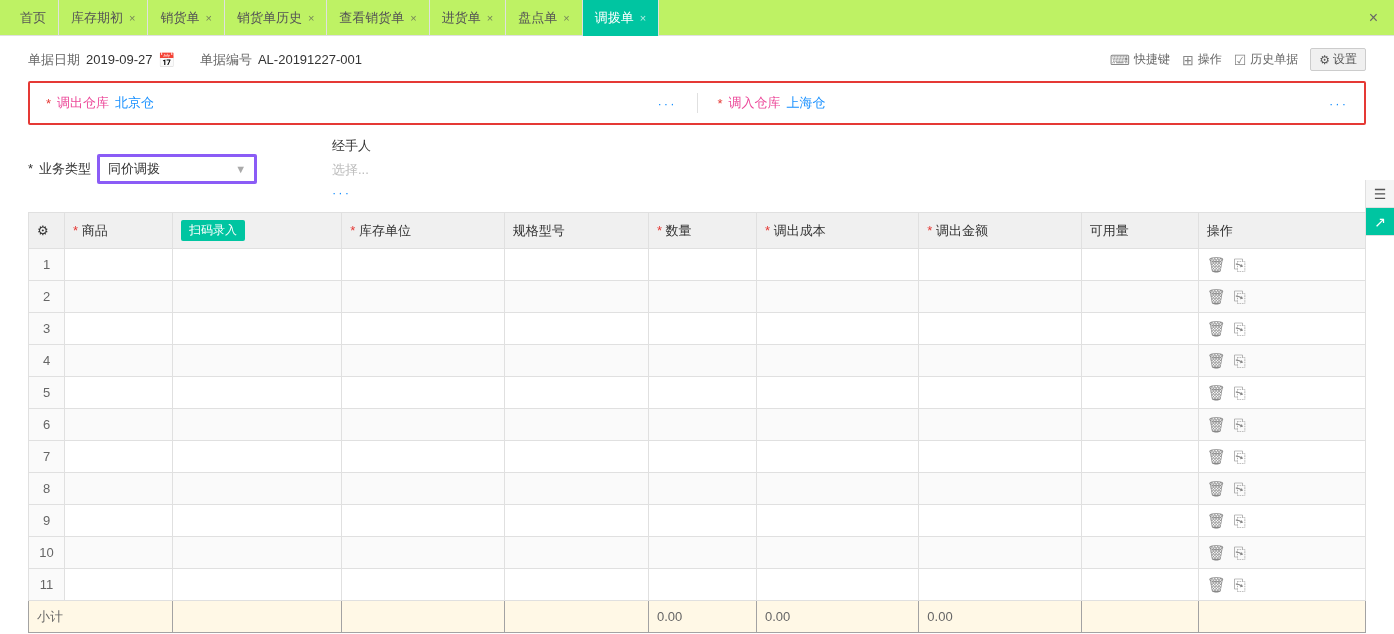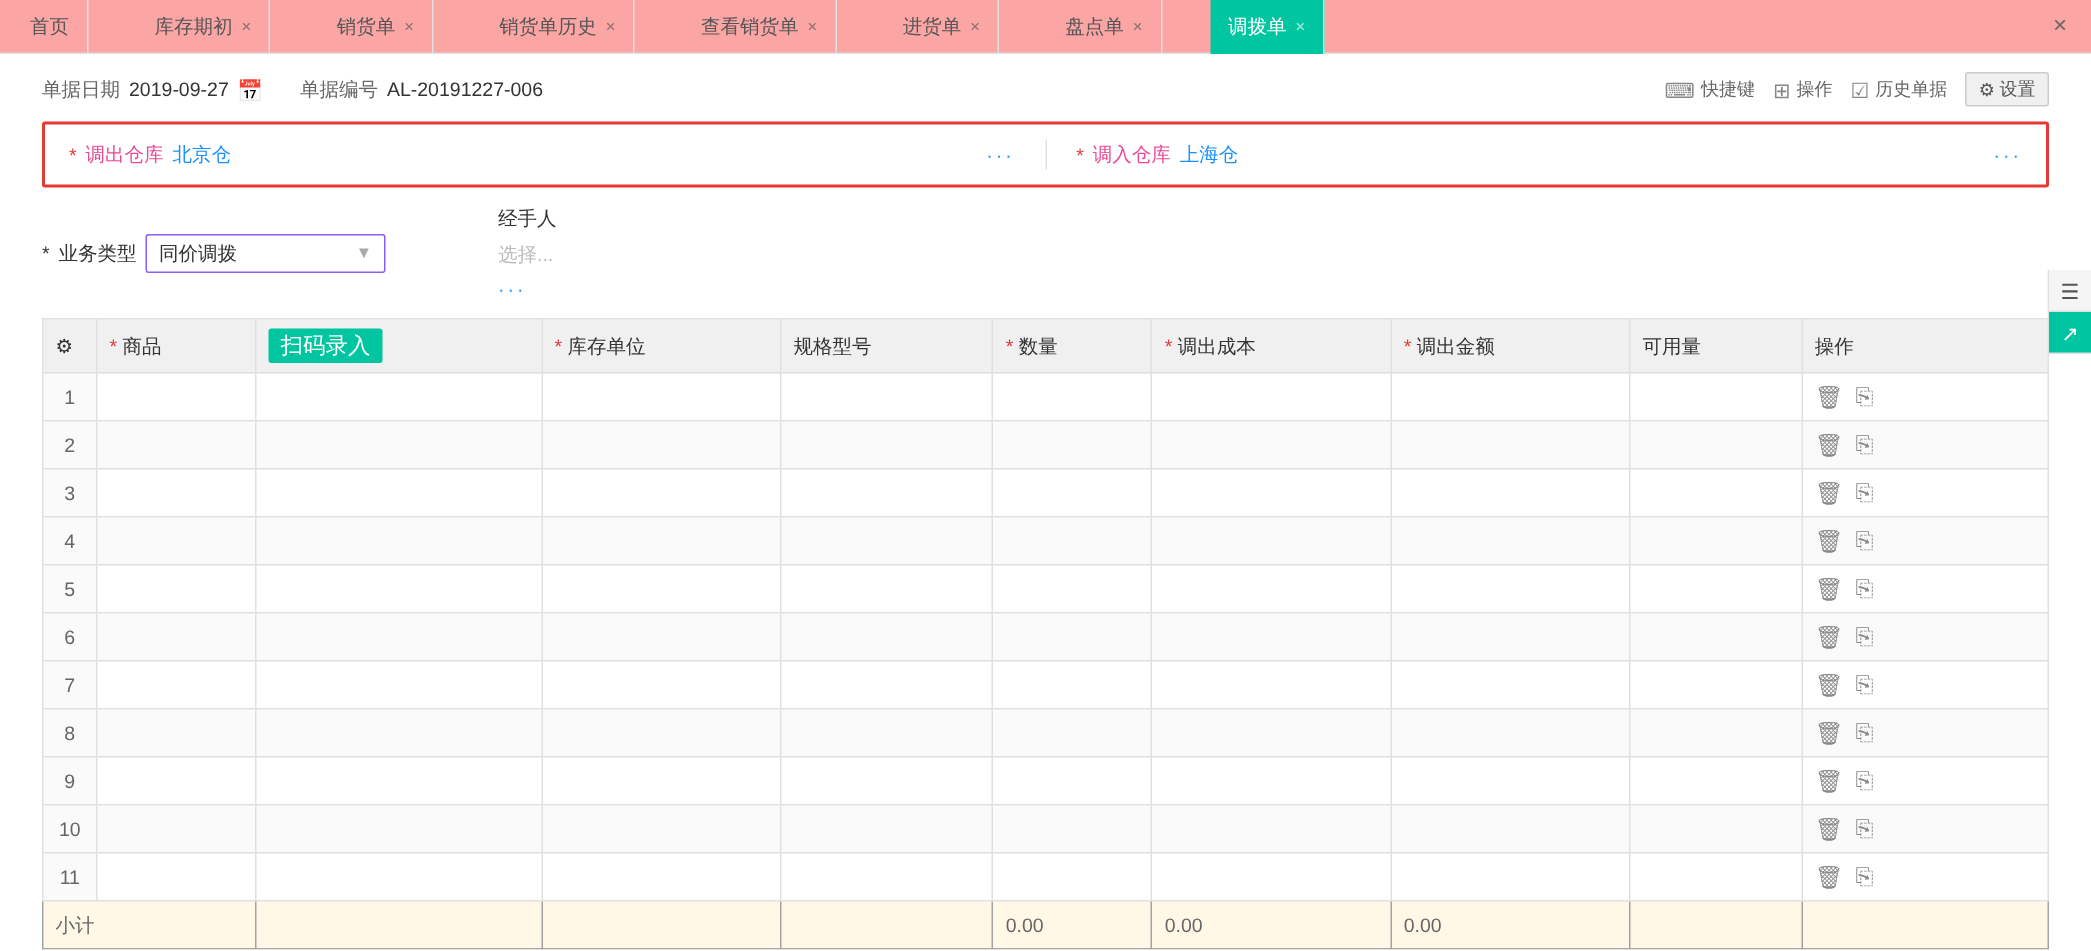--- a/index.html
+++ b/index.html
@@ -3,24 +3,23 @@
   <meta charset="utf-8">
   <style>
     * { box-sizing: border-box; margin: 0; padding: 0; }
     body { font-family: "Microsoft YaHei", Arial, sans-serif; font-size: 13px; background: #fff; color: #333; overflow: hidden; }
     
     
     .tab-bar {
       display: flex;
       align-items: center;
       border-bottom: 1px solid #e0e0e0;
-      background: #fca5a5;
+      background: #bef264;
       height: 36px;
       padding: 0 8px;
-      gap: 32px;
     }
     .tab-item {
       display: flex;
       align-items: center;
       padding: 0 12px;
       height: 36px;
       cursor: pointer;
       white-space: nowrap;
       font-size: 13px;
       color: #555;
@@ -142,21 +141,21 @@
     
     .biz-type-field {
       display: flex;
       align-items: center;
       gap: 6px;
       min-width: 280px;
     }
     .biz-select {
       display: flex;
       align-items: center;
-      border: 1px solid #8b5cf6;
+      border: 3px solid #8b5cf6;
       border-radius: 2px;
       padding: 3px 8px;
       min-width: 160px;
       justify-content: space-between;
       cursor: pointer;
       background: #fff;
     }
     .biz-select .arrow { color: #aaa; font-size: 11px; }
 
     .handler-field {
@@ -227,21 +226,21 @@
       text-align: center;
       width: 36px;
     }
     .scan-btn {
       background: #00c5a1;
       color: #fff;
       border: none;
       padding: 2px 8px;
       border-radius: 2px;
       cursor: pointer;
-      font-size: 15px;
+      font-size: 12px;
     }
 
     
     .right-sidebar {
       position: fixed;
       right: 0;
       top: 180px;
       display: flex;
       flex-direction: column;
       gap: 0;
@@ -309,21 +308,21 @@
 <div class="main-content">
 
   <div style="display:flex; align-items:center; margin-bottom: 10px;">
     <div class="form-field">
       <label>单据日期</label>
       <span class="value">2019-09-27</span>
       <span class="calendar-icon">📅</span>
     </div>
     <div class="form-field" style="margin-left: 24px;">
       <label>单据编号</label>
-      <span class="value">AL-20191227-006</span>
+      <span class="value">AL-20191227-001</span>
     </div>
     <div class="top-actions">
       <div class="action-btn">
         <span class="icon">⌨</span>
         <span>快捷键</span>
       </div>
       <div class="action-btn">
         <span class="icon">⊞</span>
         <span>操作</span>
       </div>

